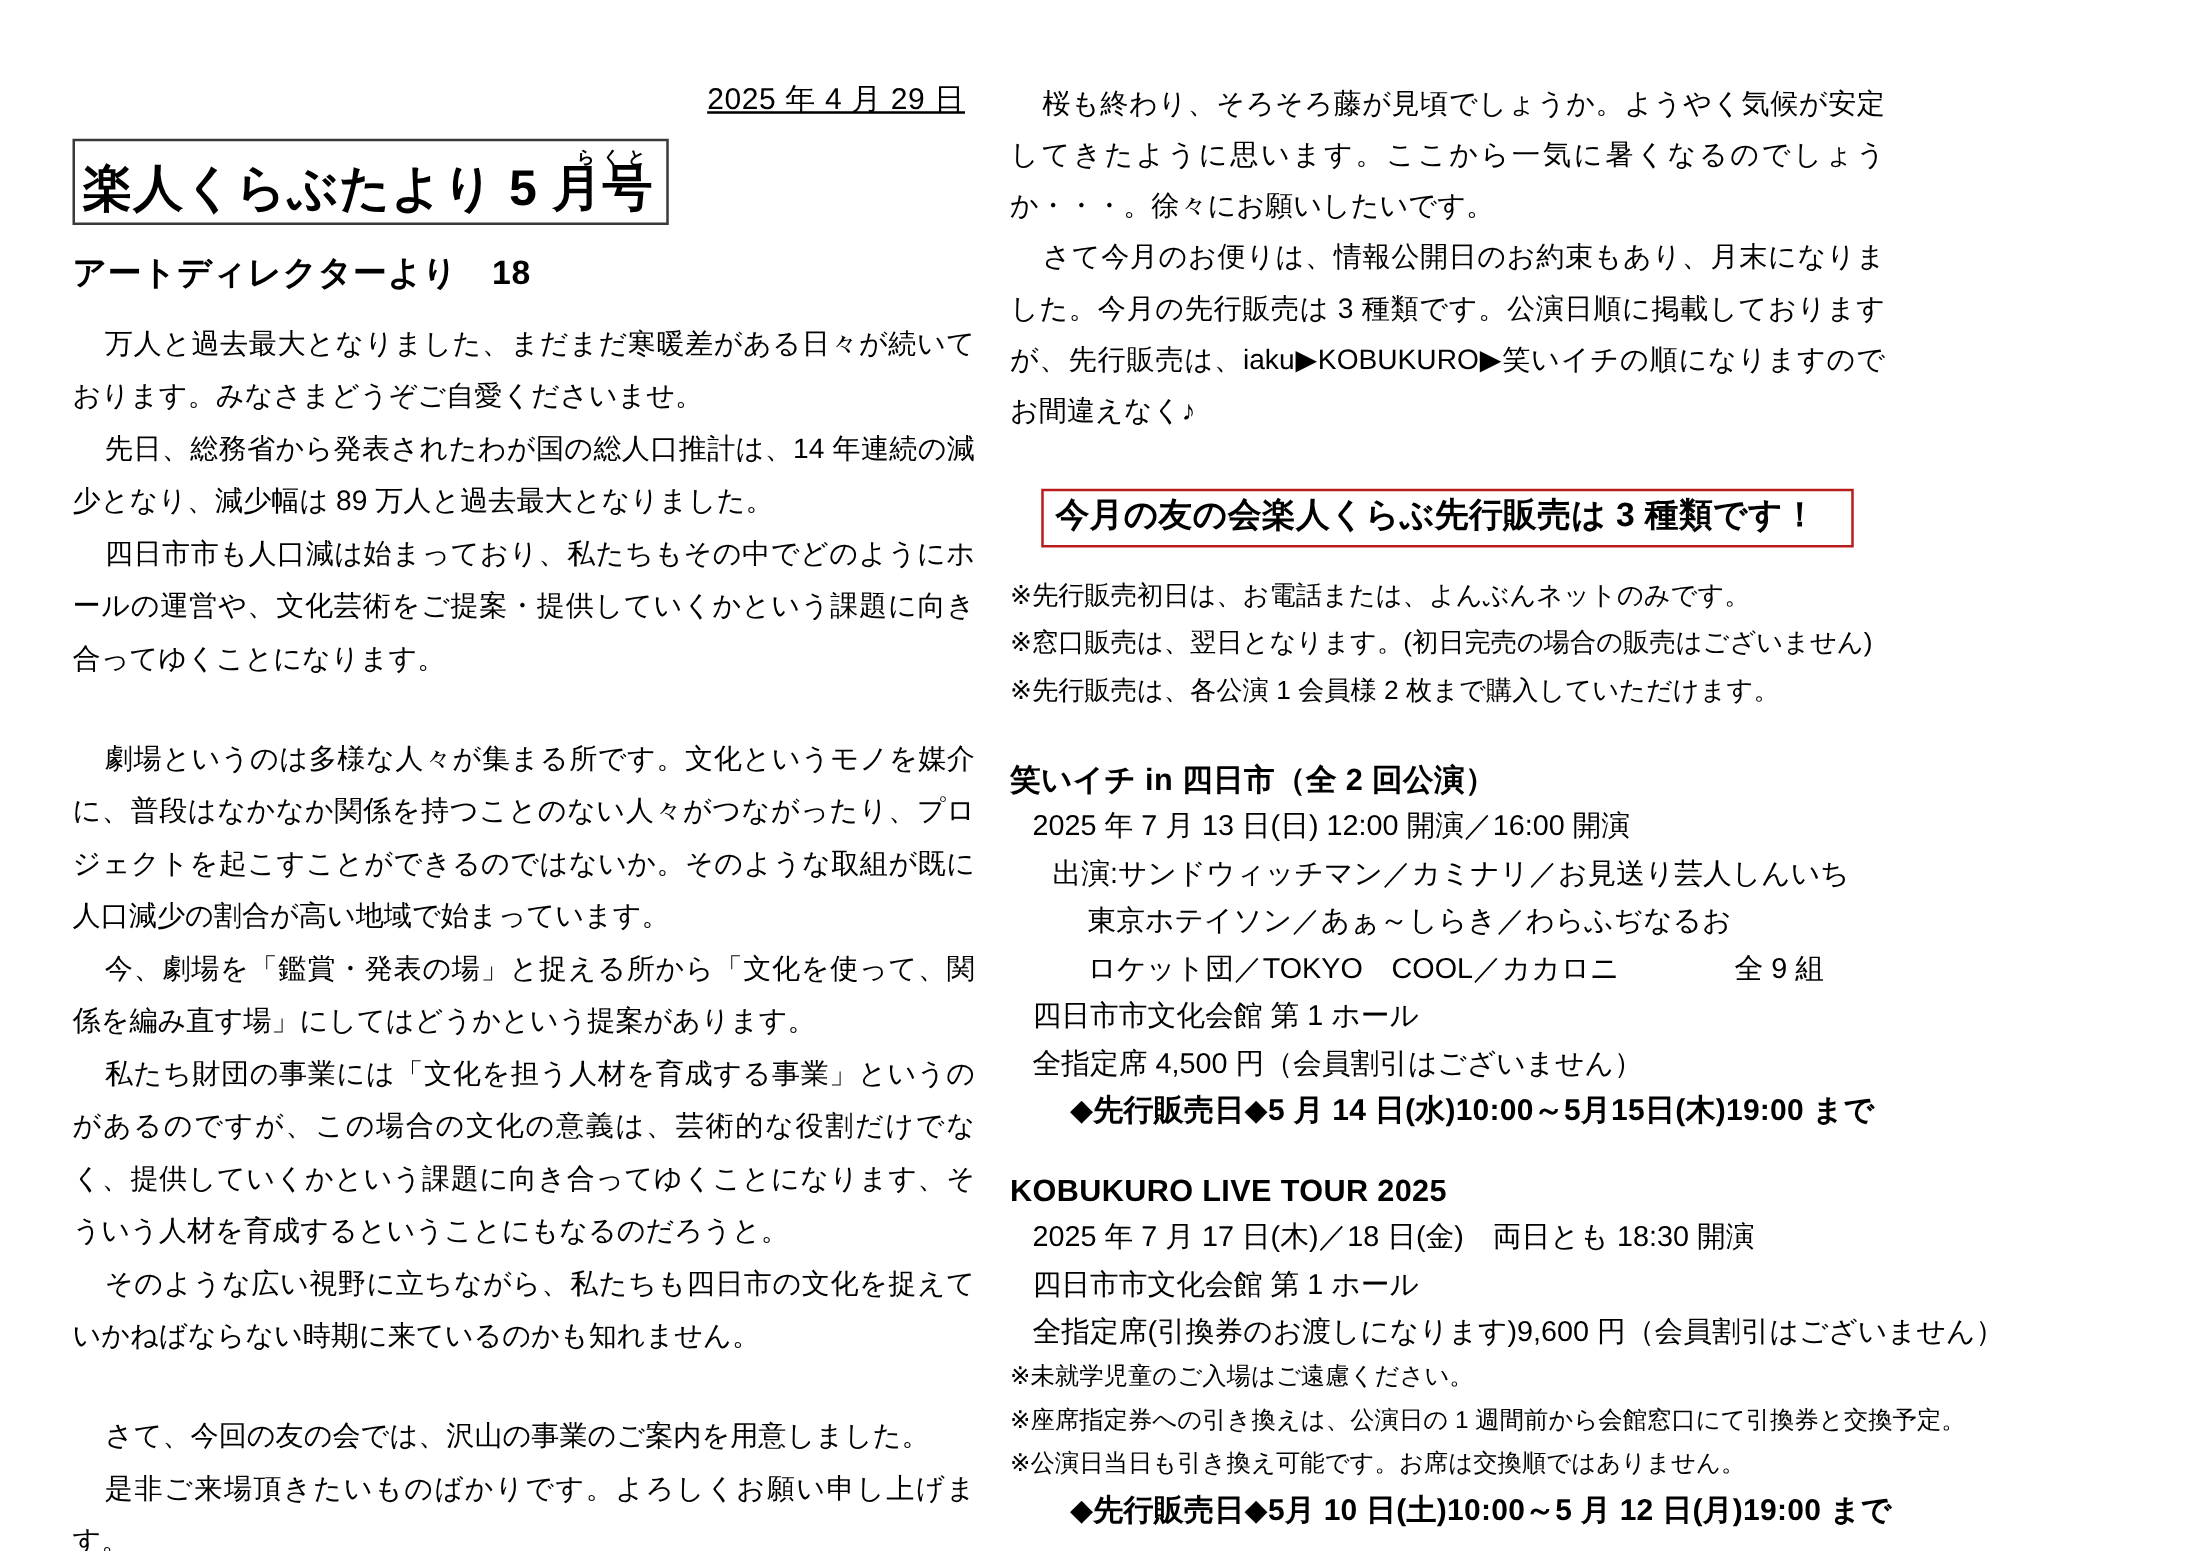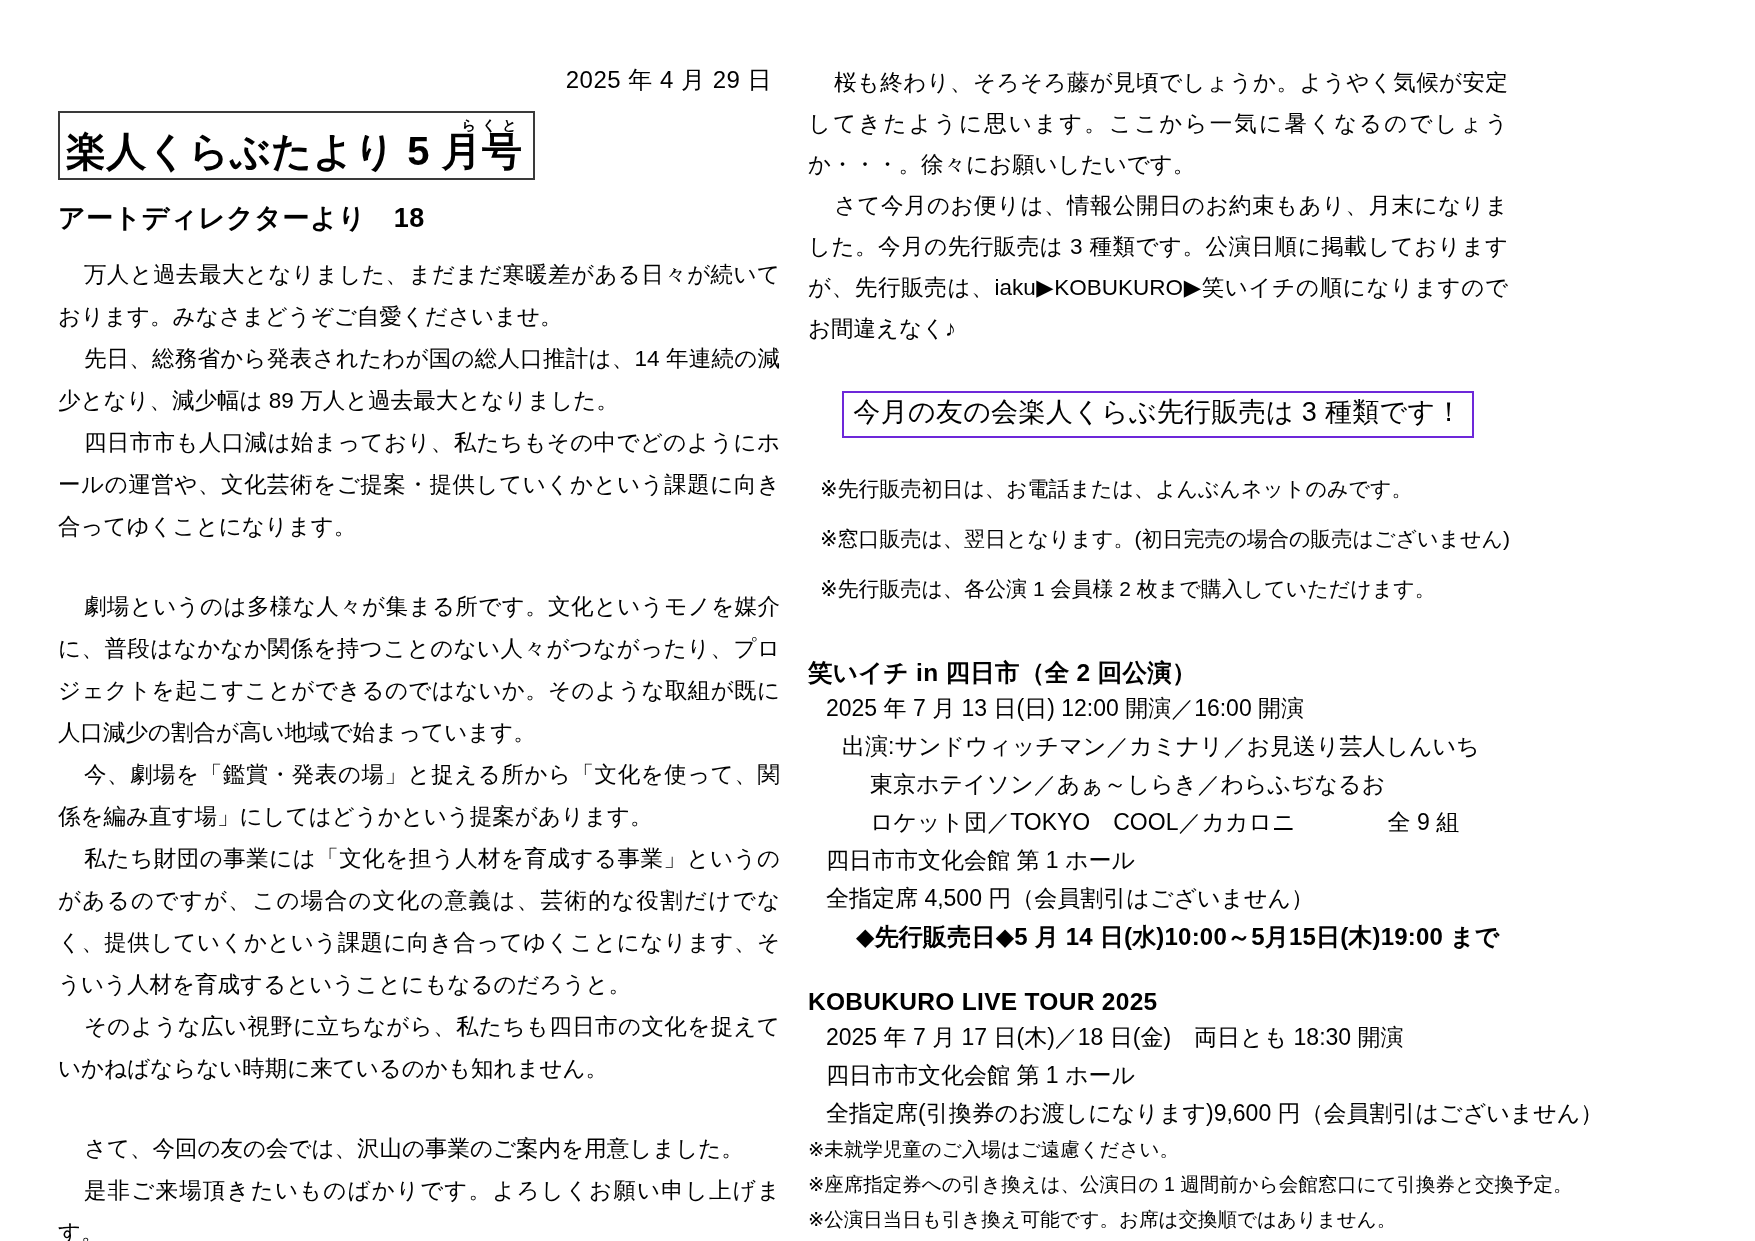--- a/index.html
+++ b/index.html
@@ -34,20 +34,21 @@
   .col-right { left: 808px; width: 700px; }
 
   
   .date-line {
     text-align: right;
     font-size: 24px;
     letter-spacing: 0.5px;
     margin: 66px 8px 0 0;
     line-height: 1.2;
     white-space: nowrap;
+    text-decoration: underline;
   }
 
   
   .masthead {
     margin-top: 16px;
     border: 2px solid #3a3a3a;
     display: inline-block;
     padding: 2px 10px 4px 6px;
     position: relative;
     text-align: right;
@@ -98,33 +99,33 @@
     margin: 0;
   }
   .r-para.indent { text-indent: 1.15em; }
 
   .banner-wrap {
     text-align: center;
     margin-top: 42px;
   }
   .banner {
     display: inline-block;
-    border: 2px solid #6d28d9;
-    padding: 3px 9px 6px 9px;
+    border: 2px solid #b91c1c;
+    padding: 3px 27px 6px 9px;
     font-size: 27px;
-    font-weight: 400;
+    font-weight: 700;
     line-height: 1.25;
     white-space: nowrap;
     letter-spacing: 0.3px;
   }
 
   .note {
     font-size: 21px;
     line-height: 38px;
-    margin: 12px;
+    margin: 0;
     white-space: nowrap;
   }
   .note-sm {
     font-size: 19.5px;
     line-height: 35px;
     margin: 0;
     white-space: nowrap;
   }
 
   .event-title {

